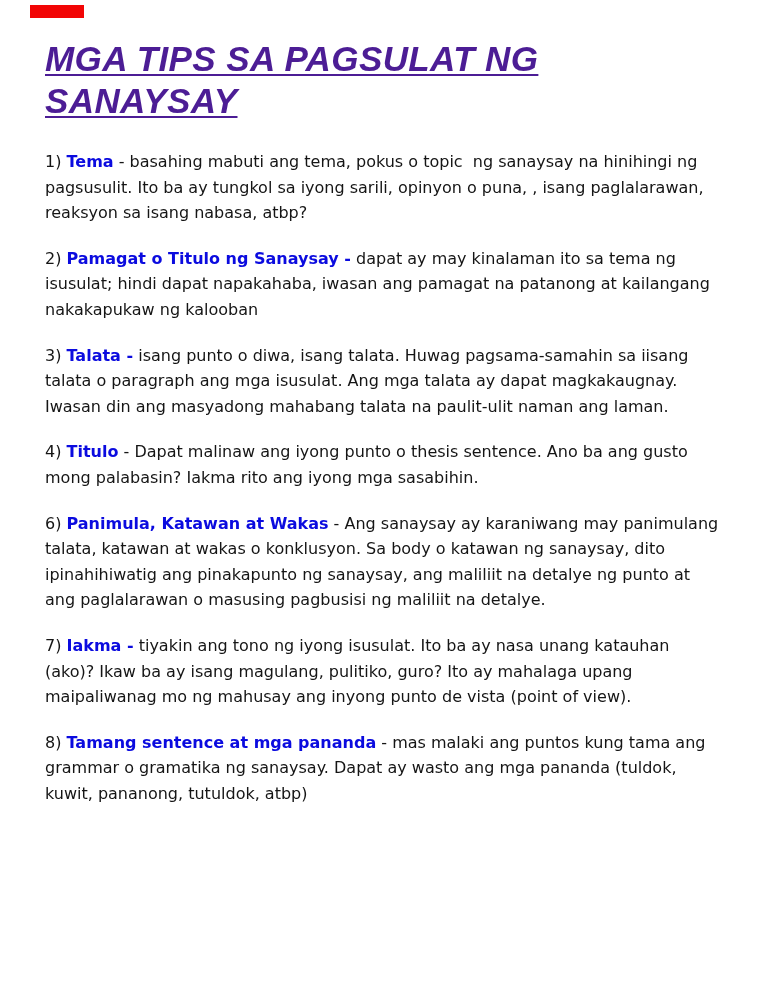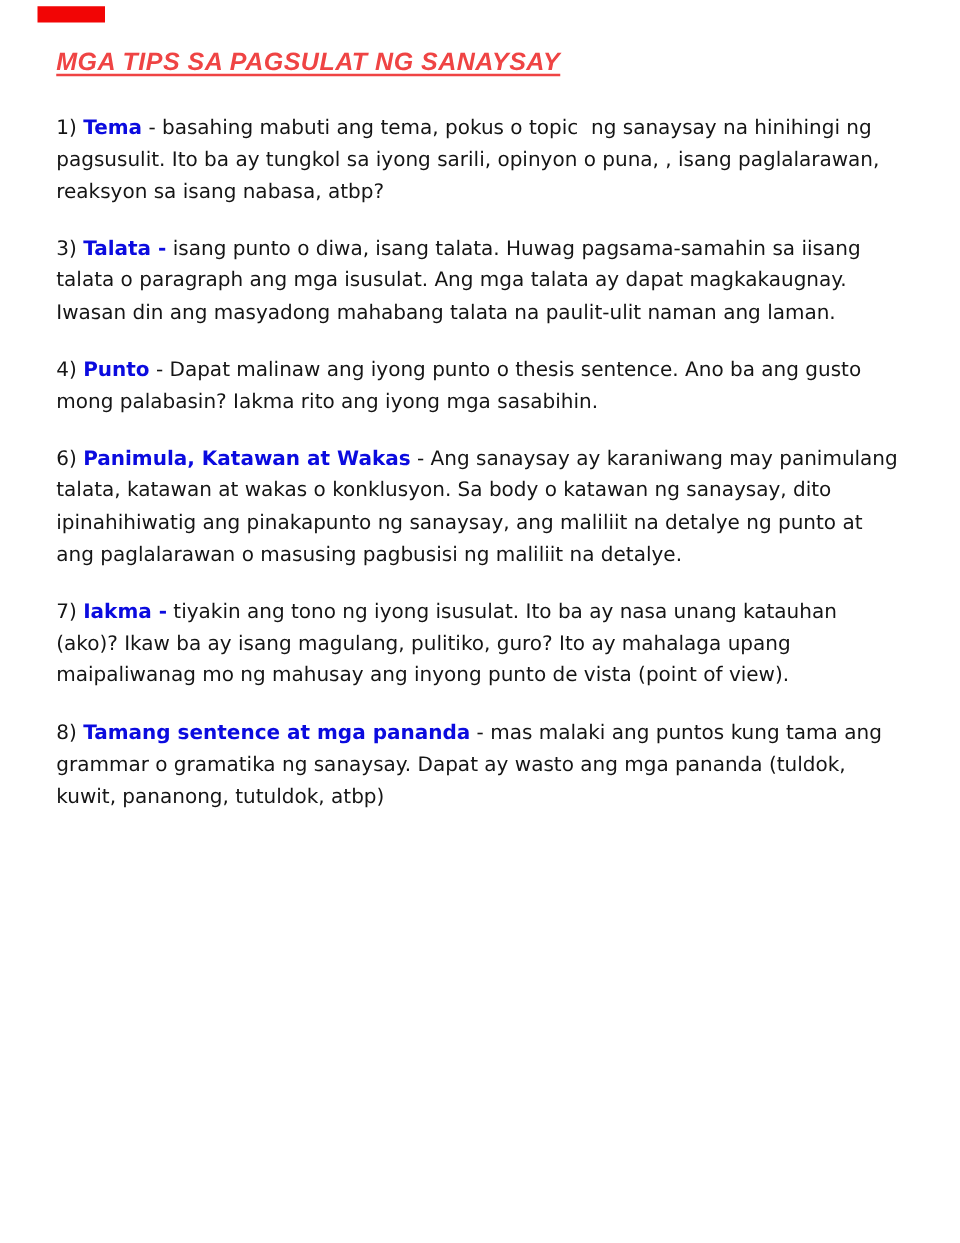--- a/index.html
+++ b/index.html
@@ -17,25 +17,25 @@
   .red-marker {
     position: absolute;
     top: 5px;
     left: 30px;
     width: 54px;
     height: 13px;
     background: var(--red-marker, #f20505);
   }
   h1.doc-title {
     font-family: "Liberation Sans", "DejaVu Sans", sans-serif;
-    font-size: 20px;
+    font-size: 35px;
     font-weight: bold;
     font-style: italic;
     letter-spacing: 0.4px;
-    color: #ef4444;
+    color: #4c1d95;
     text-decoration: underline;
     text-decoration-thickness: 2px;
     text-underline-offset: 3px;
     margin: 0 0 27px 0;
     line-height: 1.2;
   }
   p.tip {
     font-size: 16px;
     line-height: 25.6px;
     margin: 12px 0 20px 0;
@@ -51,24 +51,25 @@
 </head>
 <body>
 
 <div class="page">
   <div class="red-marker"></div>
 
   <h1 class="doc-title">MGA TIPS SA PAGSULAT NG SANAYSAY</h1>
 
   <p class="tip"><span>1) </span><span class="kw">Tema</span><span> - basahing mabuti ang tema, pokus o topic  ng sanaysay na hinihingi ng pagsusulit. Ito ba ay tungkol sa iyong sarili, opinyon o puna, , isang paglalarawan, reaksyon sa isang nabasa, atbp?</span></p>
 
+  <p class="tip"><span>2) </span><span class="kw">Pamagat o Titulo ng Sanaysay -</span><span> dapat ay may kinalaman ito sa tema ng isusulat; hindi dapat napakahaba, iwasan ang pamagat na patanong at kailangang nakakapukaw ng kalooban</span></p>
 
   <p class="tip"><span>3) </span><span class="kw">Talata -</span><span> isang punto o diwa, isang talata. Huwag pagsama-samahin sa iisang talata o paragraph ang mga isusulat. Ang mga talata ay dapat magkakaugnay. Iwasan din ang masyadong mahabang talata na paulit-ulit naman ang laman.</span></p>
 
-  <p class="tip"><span>4) </span><span class="kw">Punto</span><span> - Dapat malinaw ang iyong punto o thesis sentence. Ano ba ang gusto mong palabasin? Iakma rito ang iyong mga sasabihin.</span></p>
+  <p class="tip"><span>4) </span><span class="kw">Titulo</span><span> - Dapat malinaw ang iyong punto o thesis sentence. Ano ba ang gusto mong palabasin? Iakma rito ang iyong mga sasabihin.</span></p>
 
 
   <p class="tip"><span>6) </span><span class="kw">Panimula, Katawan at Wakas</span><span> - Ang sanaysay ay karaniwang may panimulang talata, katawan at wakas o konklusyon. Sa body o katawan ng sanaysay, dito ipinahihiwatig ang pinakapunto ng sanaysay, ang maliliit na detalye ng punto at ang paglalarawan o masusing pagbusisi ng maliliit na detalye.</span></p>
 
   <p class="tip"><span>7) </span><span class="kw">Iakma -</span><span> tiyakin ang tono ng iyong isusulat. Ito ba ay nasa unang katauhan (ako)? Ikaw ba ay isang magulang, pulitiko, guro? Ito ay mahalaga upang maipaliwanag mo ng mahusay ang inyong punto de vista (point of view).</span></p>
 
   <p class="tip"><span>8) </span><span class="kw">Tamang sentence at mga pananda</span><span> - mas malaki ang puntos kung tama ang grammar o gramatika ng sanaysay. Dapat ay wasto ang mga pananda (tuldok, kuwit, pananong, tutuldok, atbp)</span></p>
 
 </div>
 

